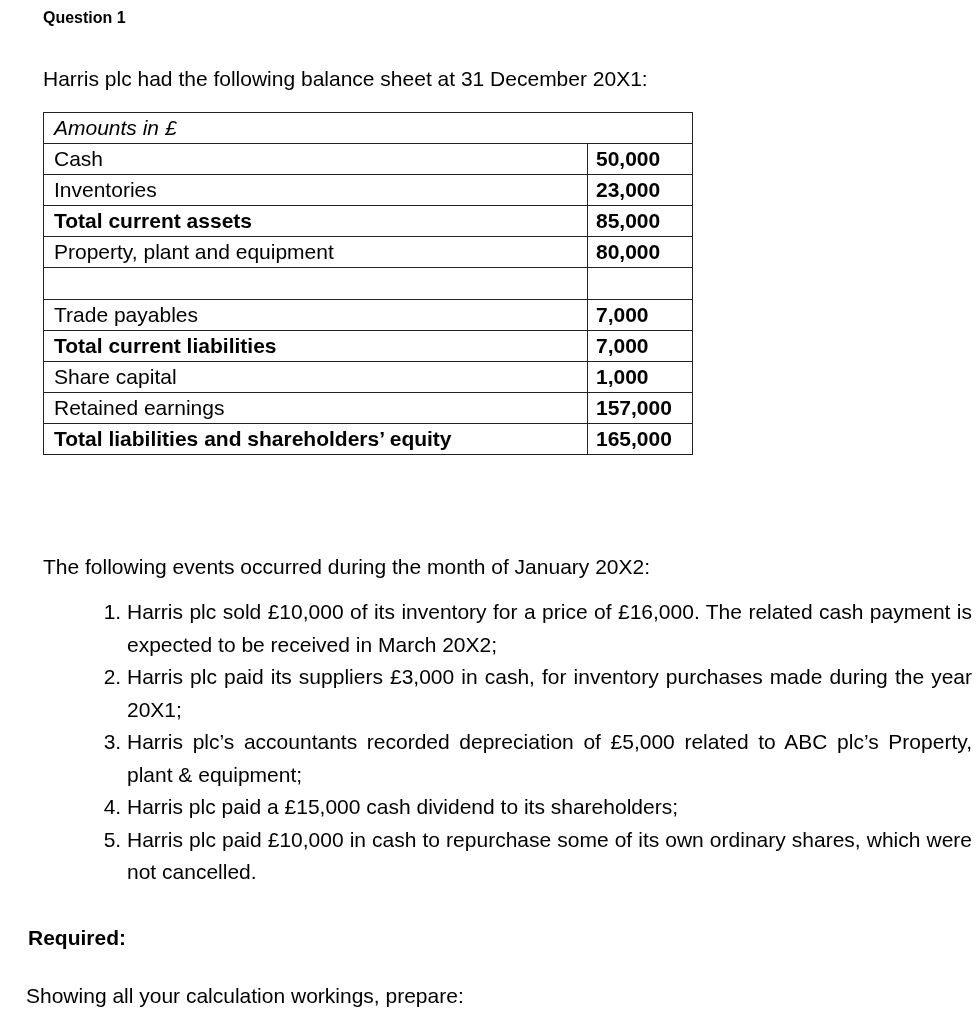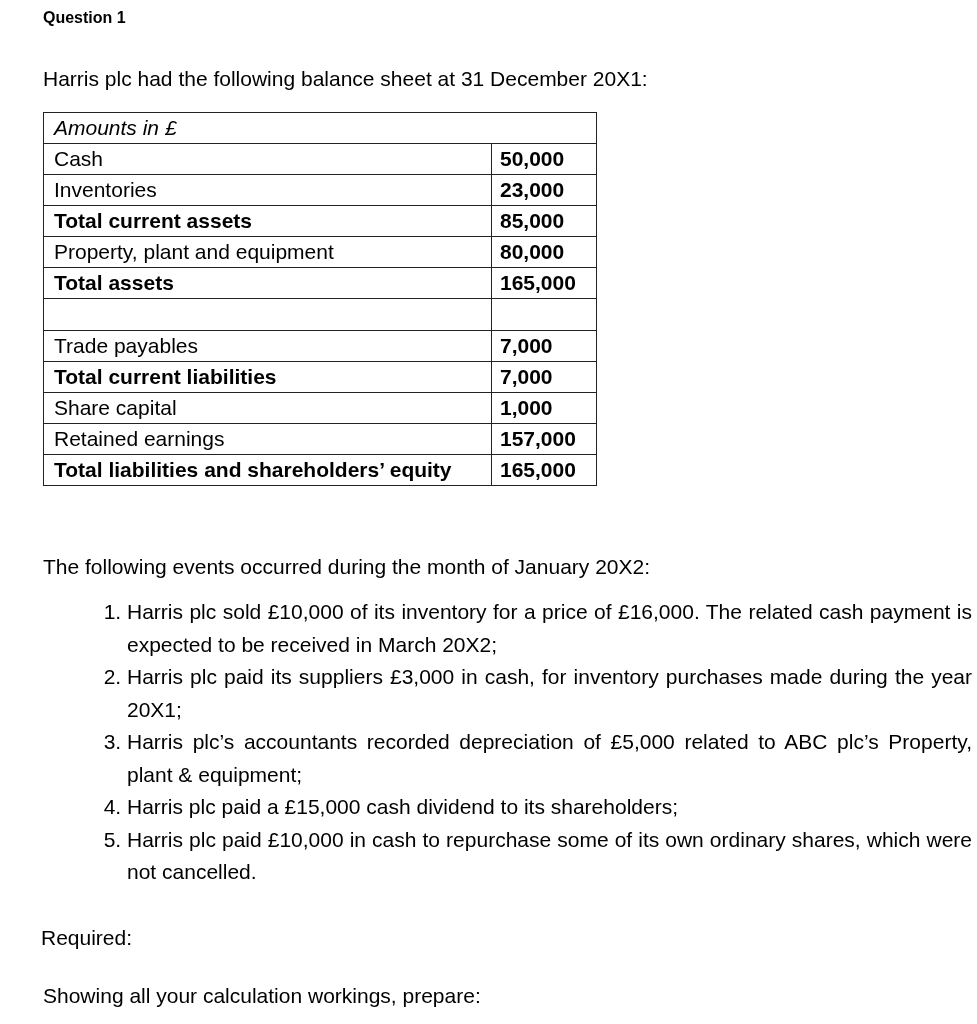--- a/index.html
+++ b/index.html
@@ -10,21 +10,21 @@
   .q-title {
     position: absolute; left: 43px; top: 9px;
     font-size: 16px; font-weight: bold;
   }
   .intro {
     position: absolute; left: 43px; top: 67px;
     font-size: 21px;
   }
   table.bs {
     position: absolute; left: 43px; top: 112px;
-    width: 554px; border-collapse: collapse;
+    width: 650px; border-collapse: collapse;
     font-size: 21px;
   }
   table.bs td {
     border: 1.5px solid #222;
     height: 30px; padding: 0 10px; line-height: 30px;
     white-space: nowrap;
   }
   table.bs td.amt { width: 88px; padding: 0 8px; font-weight: bold; }
   table.bs tr.bold td { font-weight: bold; }
   table.bs tr.head td { font-style: italic; }
@@ -34,25 +34,25 @@
     font-size: 21px;
   }
   ol.events {
     position: absolute; left: 80px; top: 586px; width: 845px;
     margin: 10px; padding: 0 0 0 37px;
     font-size: 21px; line-height: 32.5px;
   }
   ol.events li { text-align: justify; padding-left: 0; }
   ol.events li::marker { font-weight: normal; }
   .required {
-    position: absolute; left: 41px; top: 926px;
-    font-size: 21px; font-weight: normal;
+    position: absolute; left: 28px; top: 926px;
+    font-size: 21px; font-weight: bold;
   }
   .prepare {
-    position: absolute; left: 43px; top: 984px;
+    position: absolute; left: 26px; top: 984px;
     font-size: 21px;
   }
 </style>
 </head>
 <body>
 
 <div class="q-title">Question 1</div>
 <div class="intro">Harris plc had the following balance sheet at 31 December 20X1:</div>
 
 <table class="bs">
@@ -68,24 +68,20 @@
     <td>Inventories</td>
     <td class="amt">23,000</td>
   </tr>
   <tr class="bold">
     <td>Total current assets</td>
     <td class="amt">85,000</td>
   </tr>
   <tr>
     <td>Property, plant and equipment</td>
     <td class="amt">80,000</td>
-  </tr>
-  <tr class="bold">
-    <td>Total assets</td>
-    <td class="amt">165,000</td>
   </tr>
   <tr class="blank">
     <td></td>
     <td class="amt"></td>
   </tr>
   <tr>
     <td>Trade payables</td>
     <td class="amt">7,000</td>
   </tr>
   <tr class="bold">

